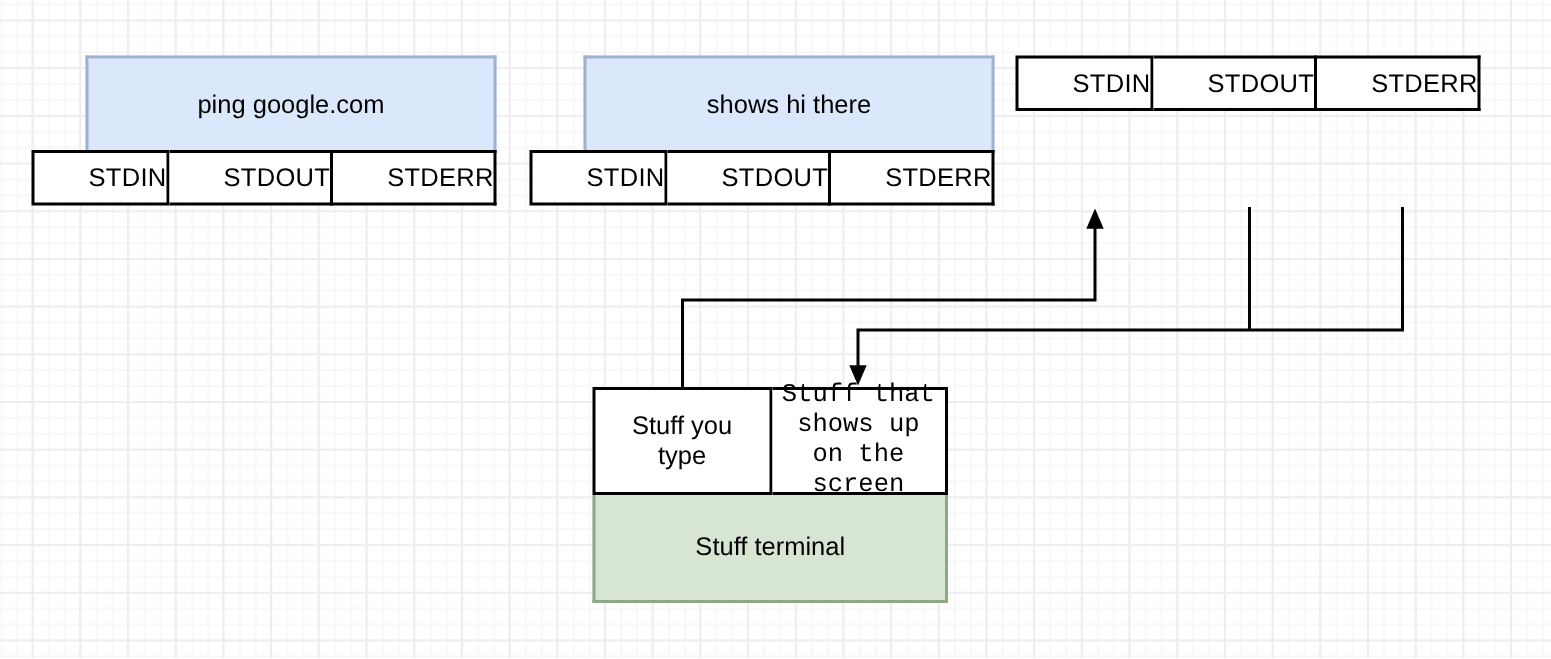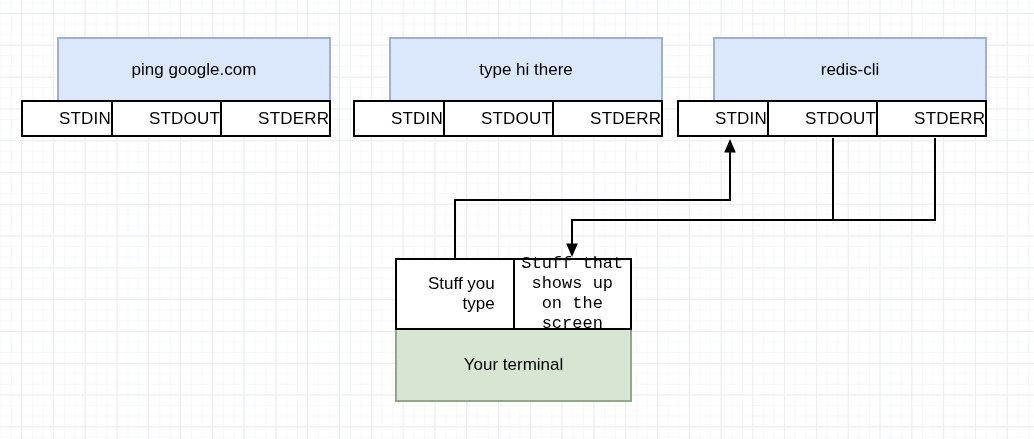--- a/index.html
+++ b/index.html
@@ -64,21 +64,21 @@
     background: var(--port-fill, #ffffff);
     border: 2px solid var(--line-color, #000000);
     display: flex;
     align-items: center;
     justify-content: center;
     text-align: center;
     font-size: 17px;
     line-height: 20px;
   }
   .io-cell + .io-cell { border-left: none; }
-  .io-cell .wrap-narrow { max-width: 80px; text-align: right; }
+  .io-cell .wrap-narrow { max-width: 80px; }
   .io-cell .wrap-mid    { max-width: 108px; font-family: Liberation Mono, monospace; }
 
   .terminal-body {
     position: absolute;
     left: 395px;
     top: 330px;
     width: 237px;
     height: 72px;
     background: var(--terminal-fill, #d7e6d3);
     border: 2px solid var(--terminal-border, #8fa984);
@@ -110,51 +110,48 @@
     </div>
     <div class="ports">
       <div class="port">STDIN</div>
       <div class="port">STDOUT</div>
       <div class="port">STDERR</div>
     </div>
   </div>
 
   <div class="process" style="left:353px">
     <div class="process-header">
-      <span>type hi there</span>
+      <span>shows hi there</span>
     </div>
     <div class="ports">
       <div class="port">STDIN</div>
       <div class="port">STDOUT</div>
       <div class="port">STDERR</div>
     </div>
   </div>
 
   <div class="process" style="left:677px">
-    <div class="process-header">
-      <span>redis-cli</span>
-    </div>
     <div class="ports">
       <div class="port">STDIN</div>
       <div class="port">STDOUT</div>
       <div class="port">STDERR</div>
     </div>
   </div>
 
   <div class="terminal-io">
     <div class="io-cell">
       <span class="wrap-narrow">Stuff you type</span>
     </div>
     <div class="io-cell">
       <span class="wrap-mid">Stuff that shows up on the screen</span>
     </div>
   </div>
 
   <div class="terminal-body">
-    <span>Your terminal</span>
+    <span>Stuff terminal</span>
   </div>
 
   <svg class="connector-layer" viewBox="0 0 1034 439" xmlns="http://www.w3.org/2000/svg">
 
     <path d="M455 258 L455 200 L730 200 L730 152"></path>
     <polygon points="730,139 724.2,152.5 735.8,152.5"></polygon>
 
     <path d="M833 138 L833 220 M935 138 L935 220 L572 220 L572 244"></path>
     <polygon points="572,257 566.2,243.5 577.8,243.5"></polygon>
   </svg>

